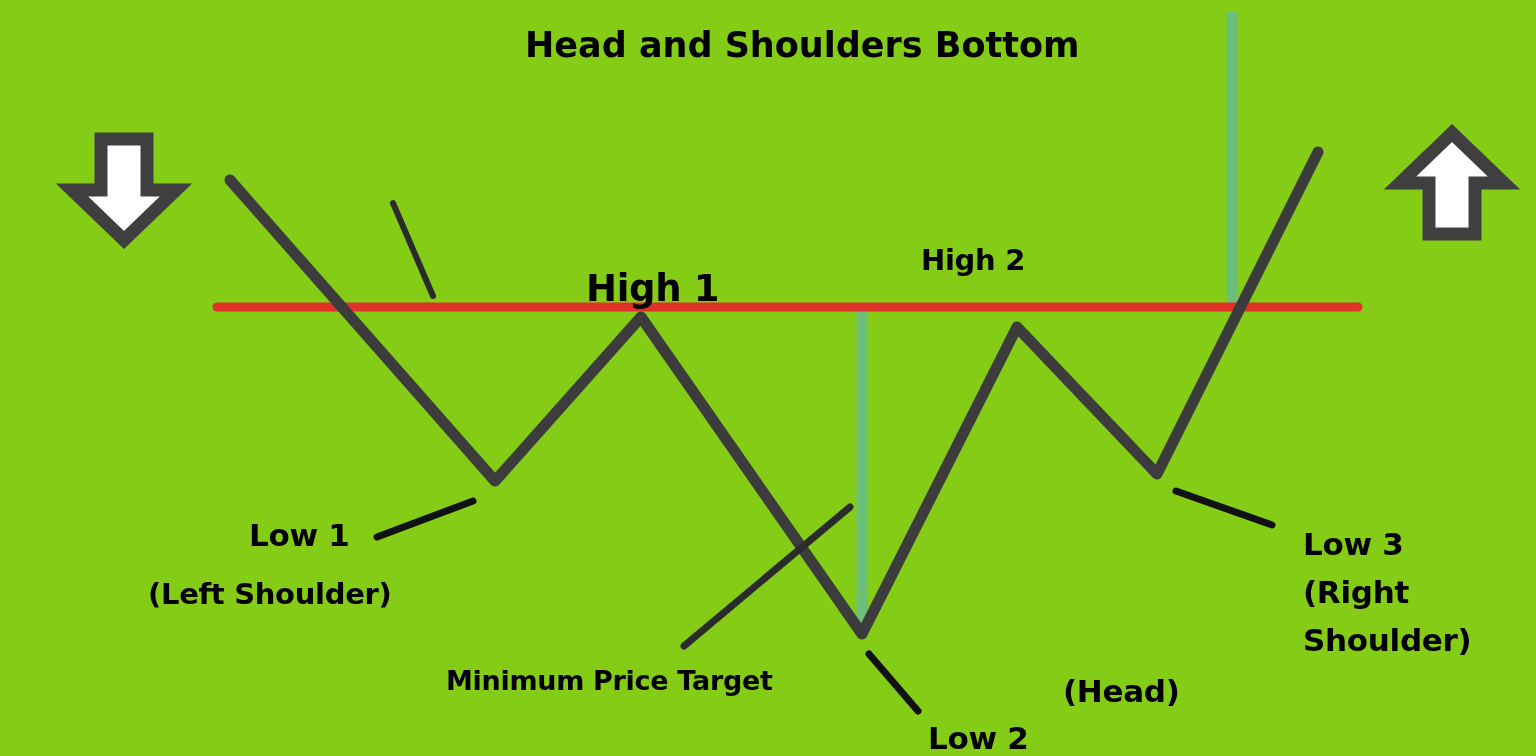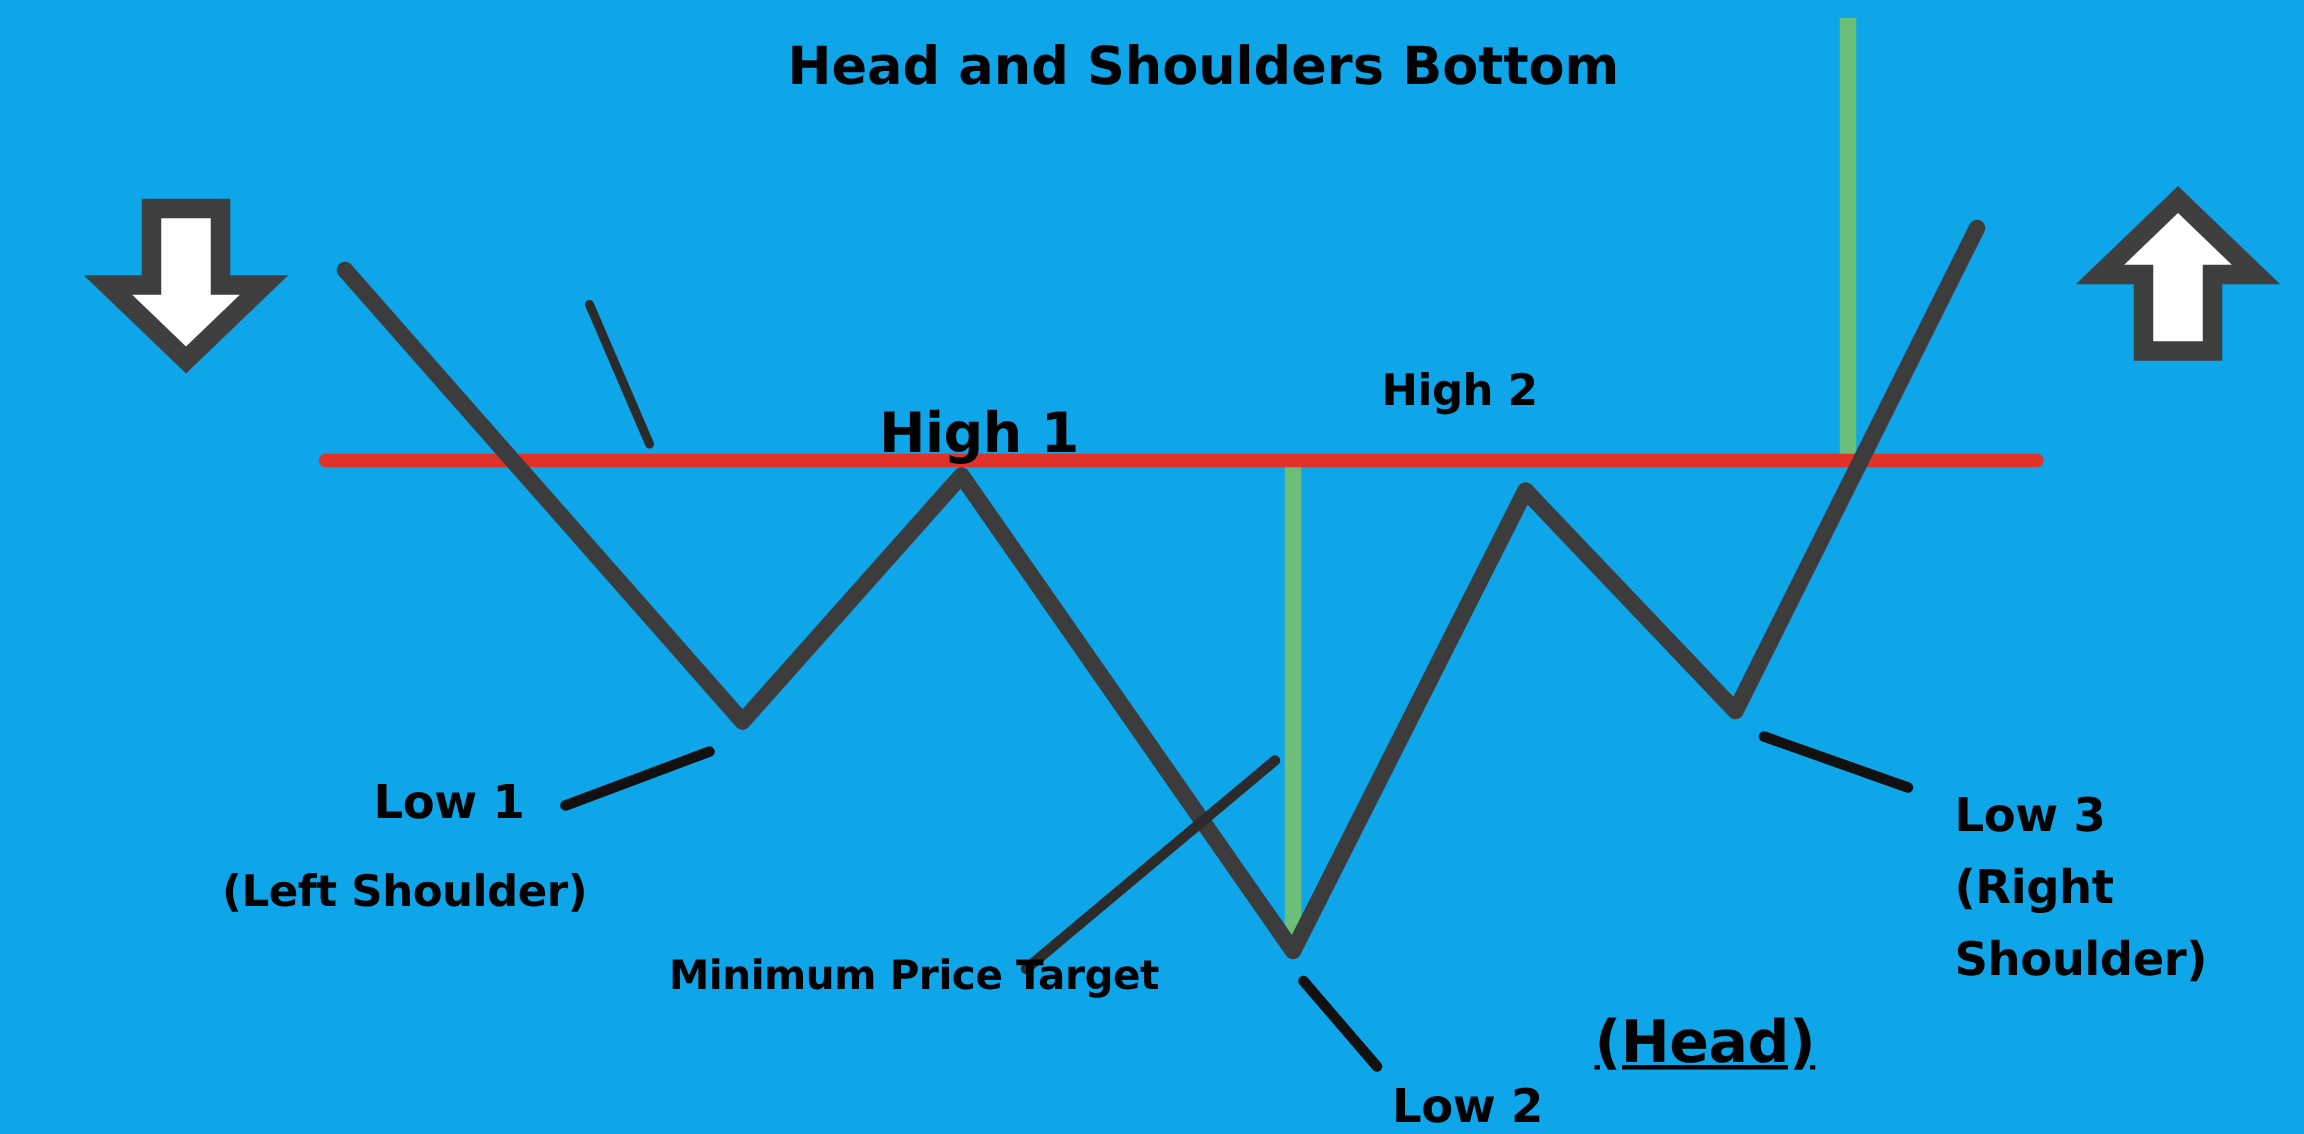--- a/index.html
+++ b/index.html
@@ -4,21 +4,21 @@
 <style>
   html, body {
     margin: 0;
     padding: 0;
     background: #ffffff;
   }
   #stage {
     position: relative;
     width: 1536px;
     height: 756px;
-    background: #0ea5e9;
+    background: #84cc16;
     overflow: hidden;
     font-family: "DejaVu Sans", "Liberation Sans", sans-serif;
   }
   #chart-svg {
     position: absolute;
     left: 0;
     top: 0;
     width: 1536px;
     height: 756px;
   }
@@ -35,23 +35,23 @@
     font-size: 35px;
     left: 525px;
     top: 25px;
     letter-spacing: 0px;
   }
   #neckline-label   { font-size: 31px; left: 317px; top: 155px; }
   #high1-label      { font-size: 37px; left: 586px; top: 247px; margin-top: 20px; }
   #high2-label      { font-size: 29px; left: 921px; top: 243px; }
   #low1-label       { font-size: 31px; left: 249px; top: 517px; text-align: center; }
   #leftshoulder-label { font-size: 29px; left: 148px; top: 577px; }
-  #mpt-label        { font-size: 27px; left: 446px; top: 635px; }
+  #mpt-label        { font-size: 27px; left: 446px; top: 665px; }
   #low2-label       { font-size: 31px; left: 928px; top: 680px; margin-top: 40px; }
-  #head-label       { font-size: 39px; left: 1063px; top: 673px; text-decoration: underline; }
+  #head-label       { font-size: 31px; left: 1063px; top: 673px; }
   #low3-label       { font-size: 31px; left: 1303px; top: 526px; }
   #rightshoulder-a-label { font-size: 31px; left: 1303px; top: 574px; }
   #rightshoulder-b-label { font-size: 31px; left: 1303px; top: 622px; }
 </style>
 </head>
 <body>
 
 <div id="stage">
 
   <svg id="chart-svg" viewBox="0 0 1536 756" xmlns="http://www.w3.org/2000/svg">

